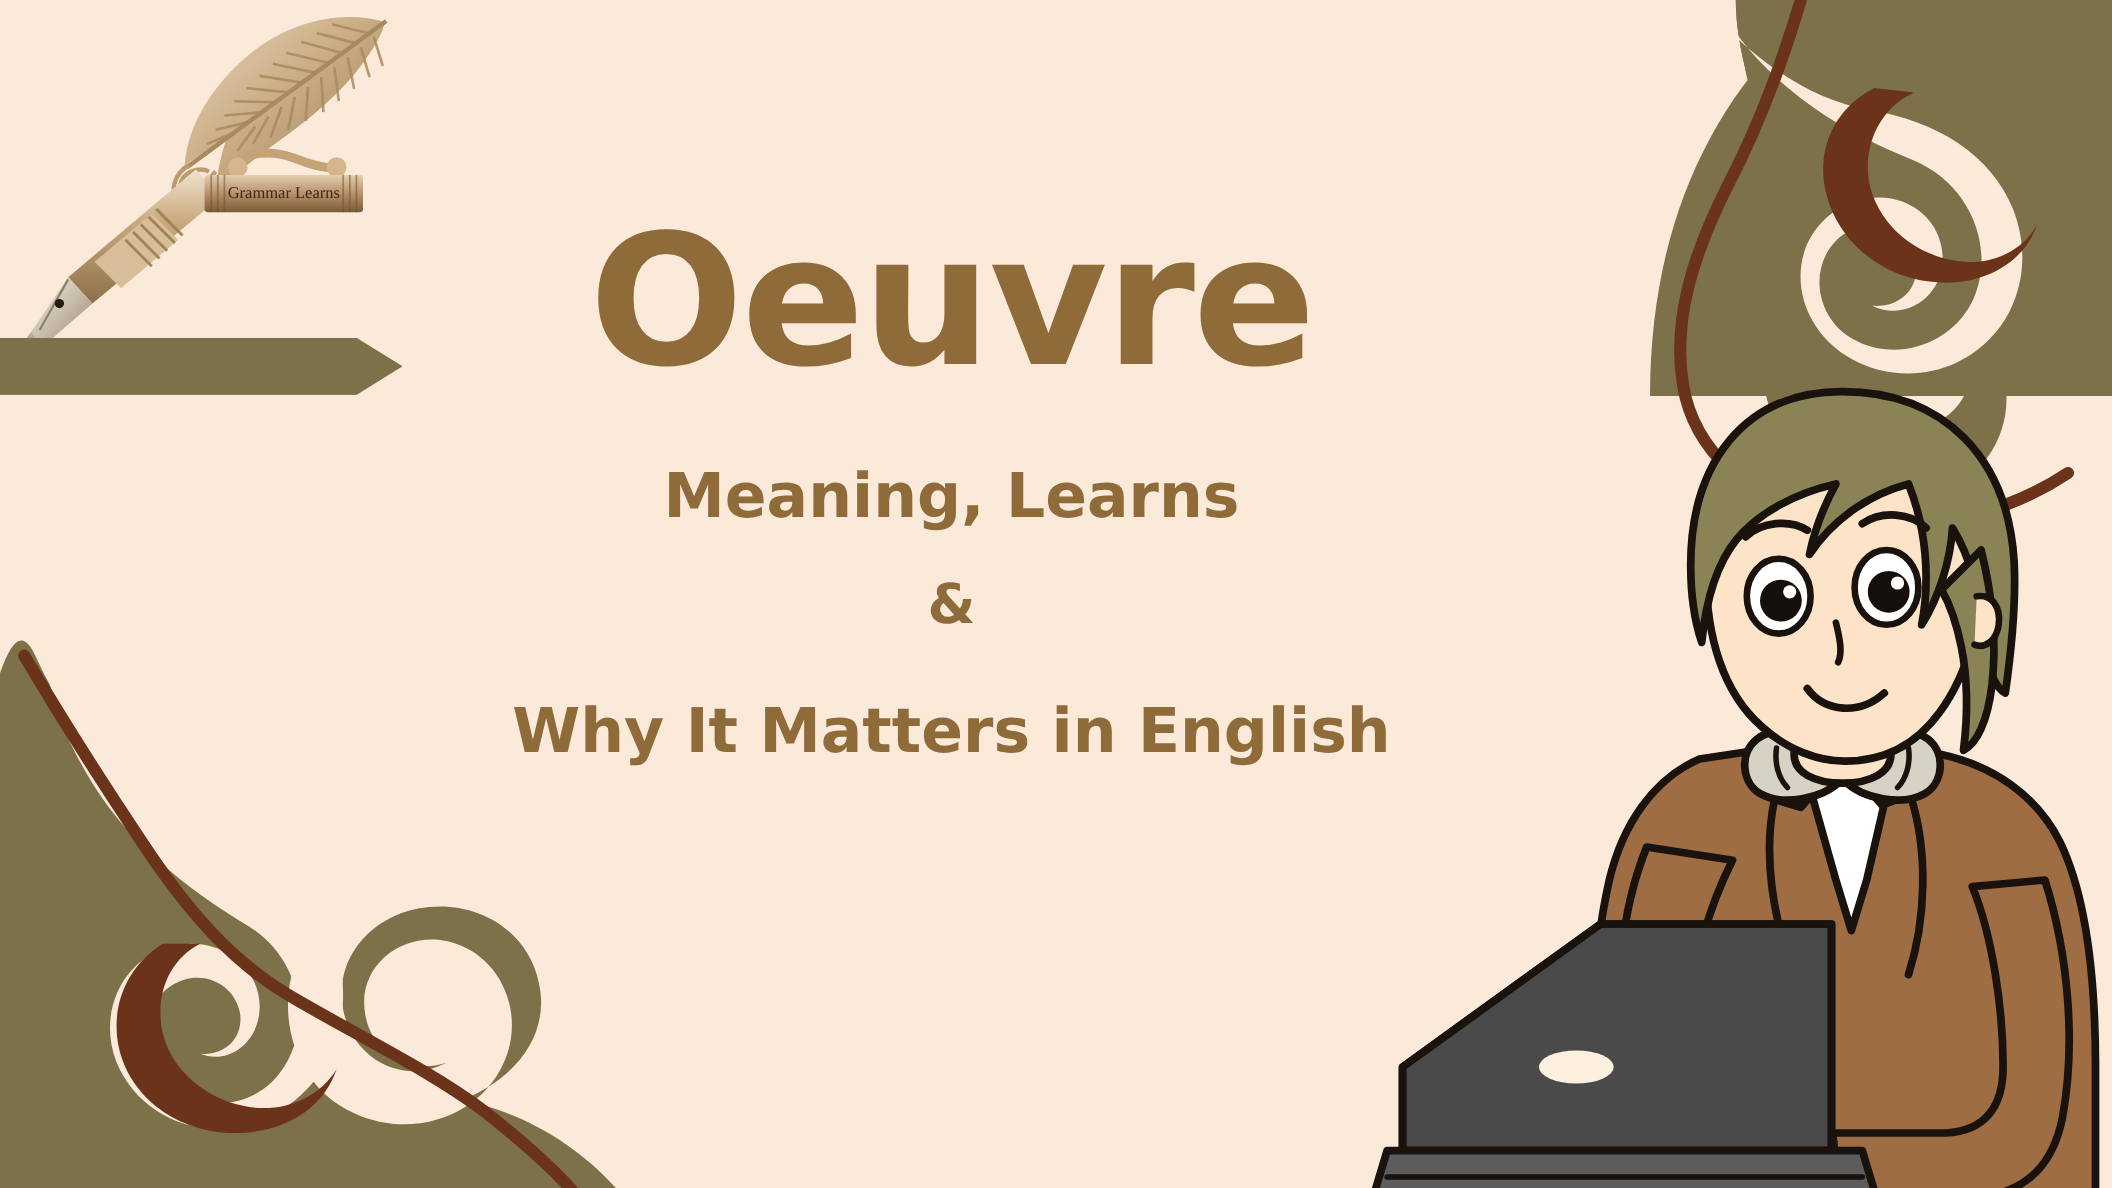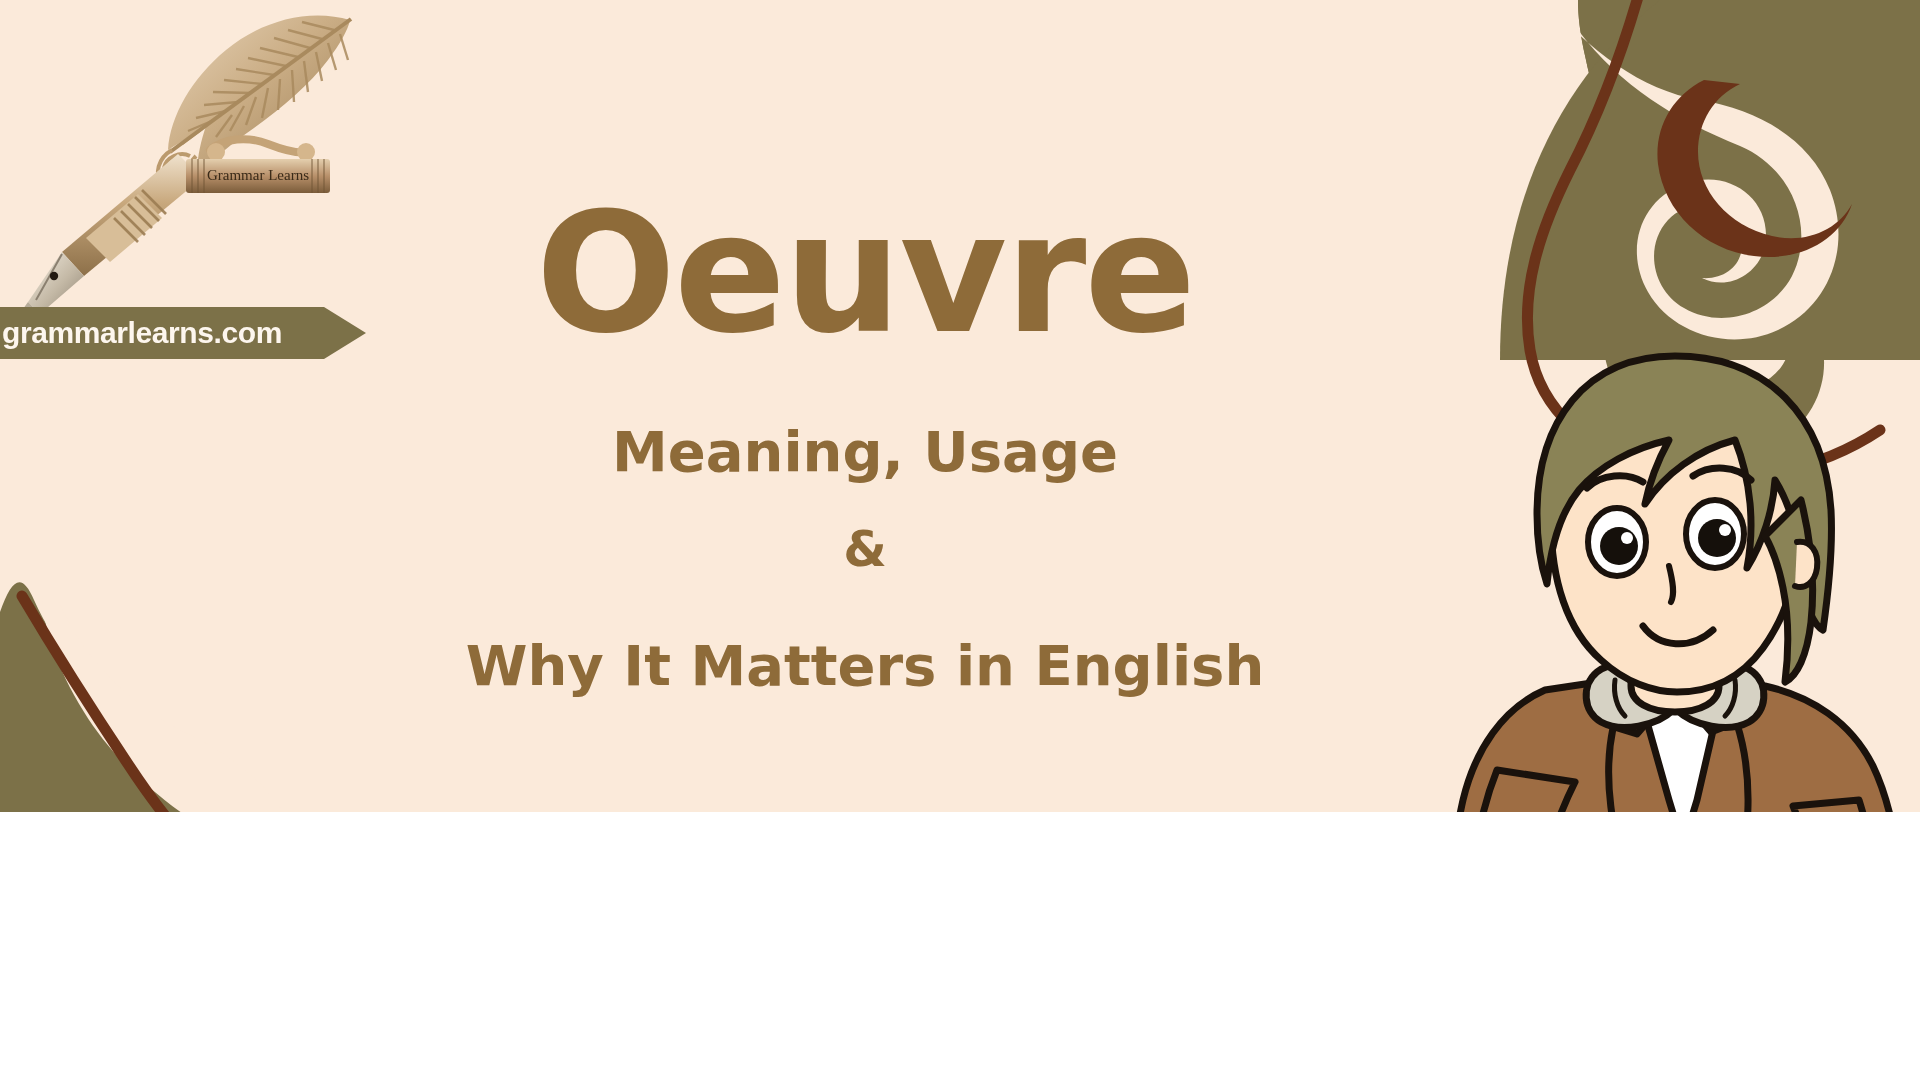--- a/index.html
+++ b/index.html
@@ -9,21 +9,21 @@
     background: #ffffff;
   }
   body {
     font-family: "Liberation Sans", sans-serif;
   }
 
   
   #banner-stage {
     position: relative;
     width: 1920px;
-    height: 812px;
+    height: 1080px;
     overflow: hidden;
     background: #fbeada;
   }
 
   .layer {
     position: absolute;
     top: 0; left: 0;
     width: 1920px;
     height: 1080px;
     pointer-events: none;
@@ -354,26 +354,25 @@
         <path d="M302,155 L302,189"></path>
           <path d="M308,155 L308,189"></path>
         <path d="M314,155 L314,189"></path>
       </g>
       <text x="248" y="176" text-anchor="middle" font-family="'Liberation Serif', serif" font-size="15" fill="#3a2a18">Grammar Learns</text>
     </g>
   </svg>
 
   <div id="site-url-ribbon">
     <div class="ribbon-bg"></div>
-    <div class="ribbon-text">grammarlearns.com</div>
   </div>
 
   <div id="headline-block">
     <h1 id="main-title">Oeuvre</h1>
-    <p class="subtitle-line" id="subtitle-line-1">Meaning, Usage</p>
+    <p class="subtitle-line" id="subtitle-line-1">Meaning, Learns</p>
     <p class="subtitle-line" id="subtitle-ampersand">&amp;</p>
     <p class="subtitle-line" id="subtitle-line-2">Why It Matters in English</p>
   </div>
 
   <svg id="person-illustration" viewBox="0 0 690 760" xmlns="http://www.w3.org/2000/svg">
 
     <g stroke="#1a120c" stroke-width="7" stroke-linejoin="round" stroke-linecap="round">
 
       <path d="M300,360
                C258,378 230,420 218,470

